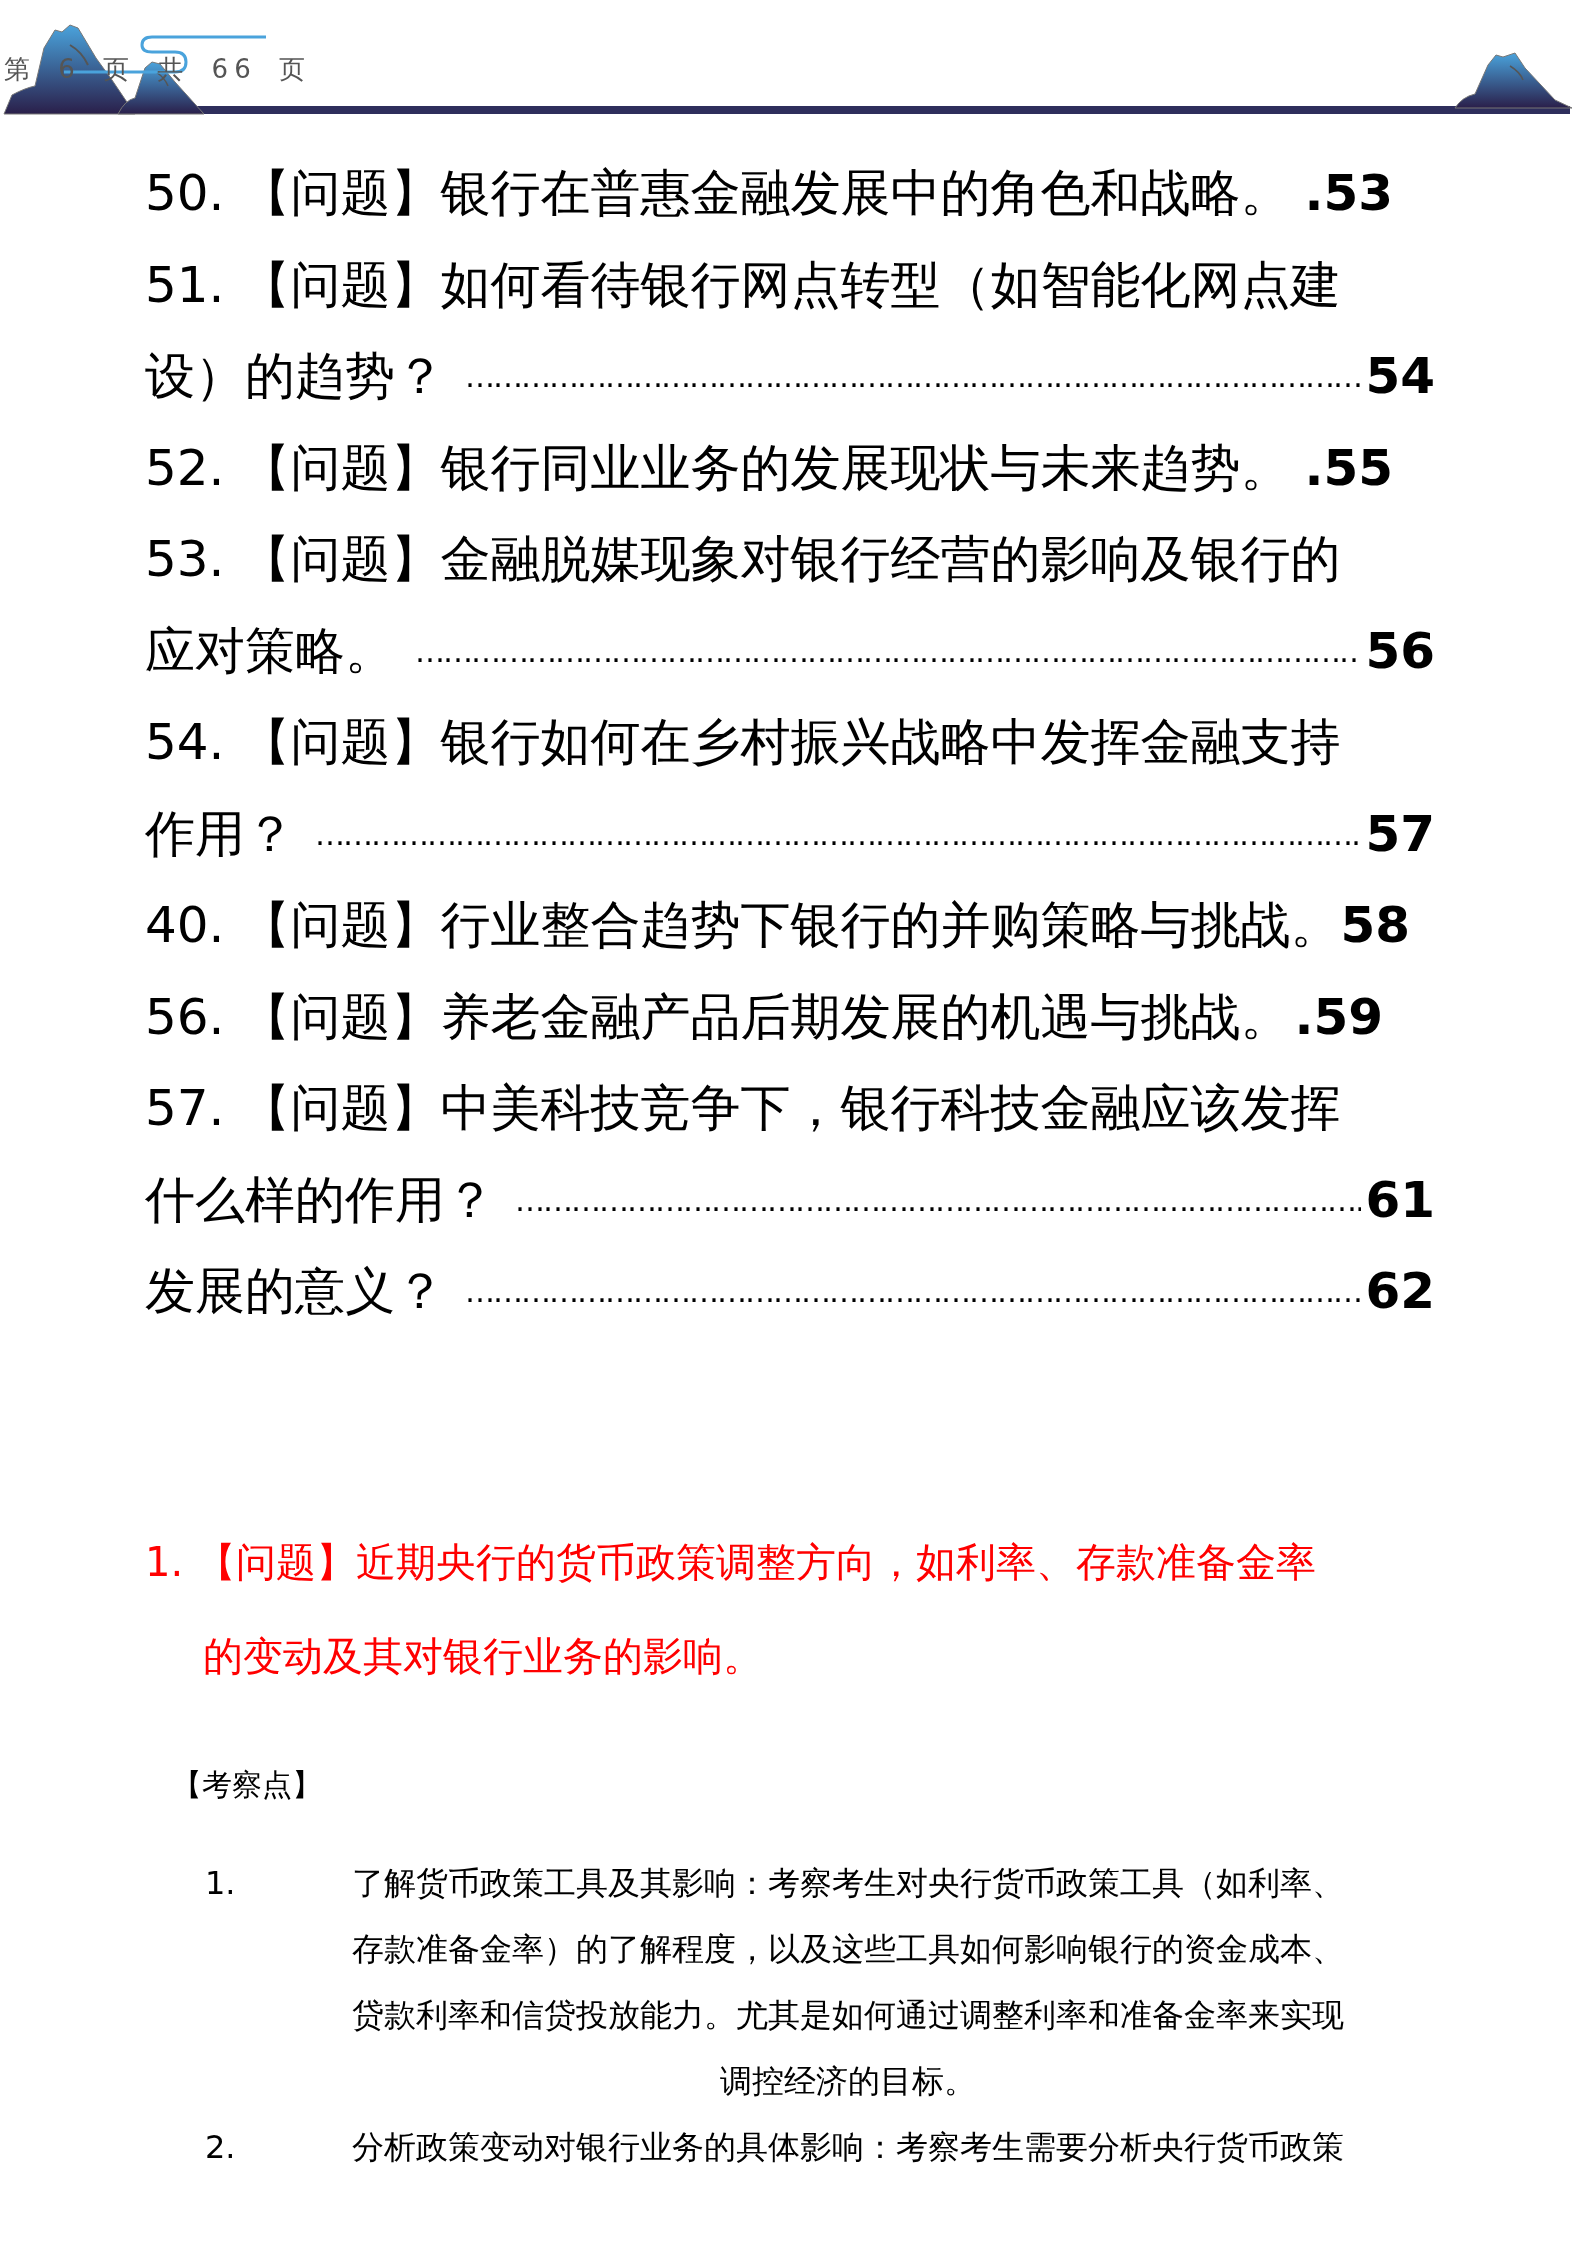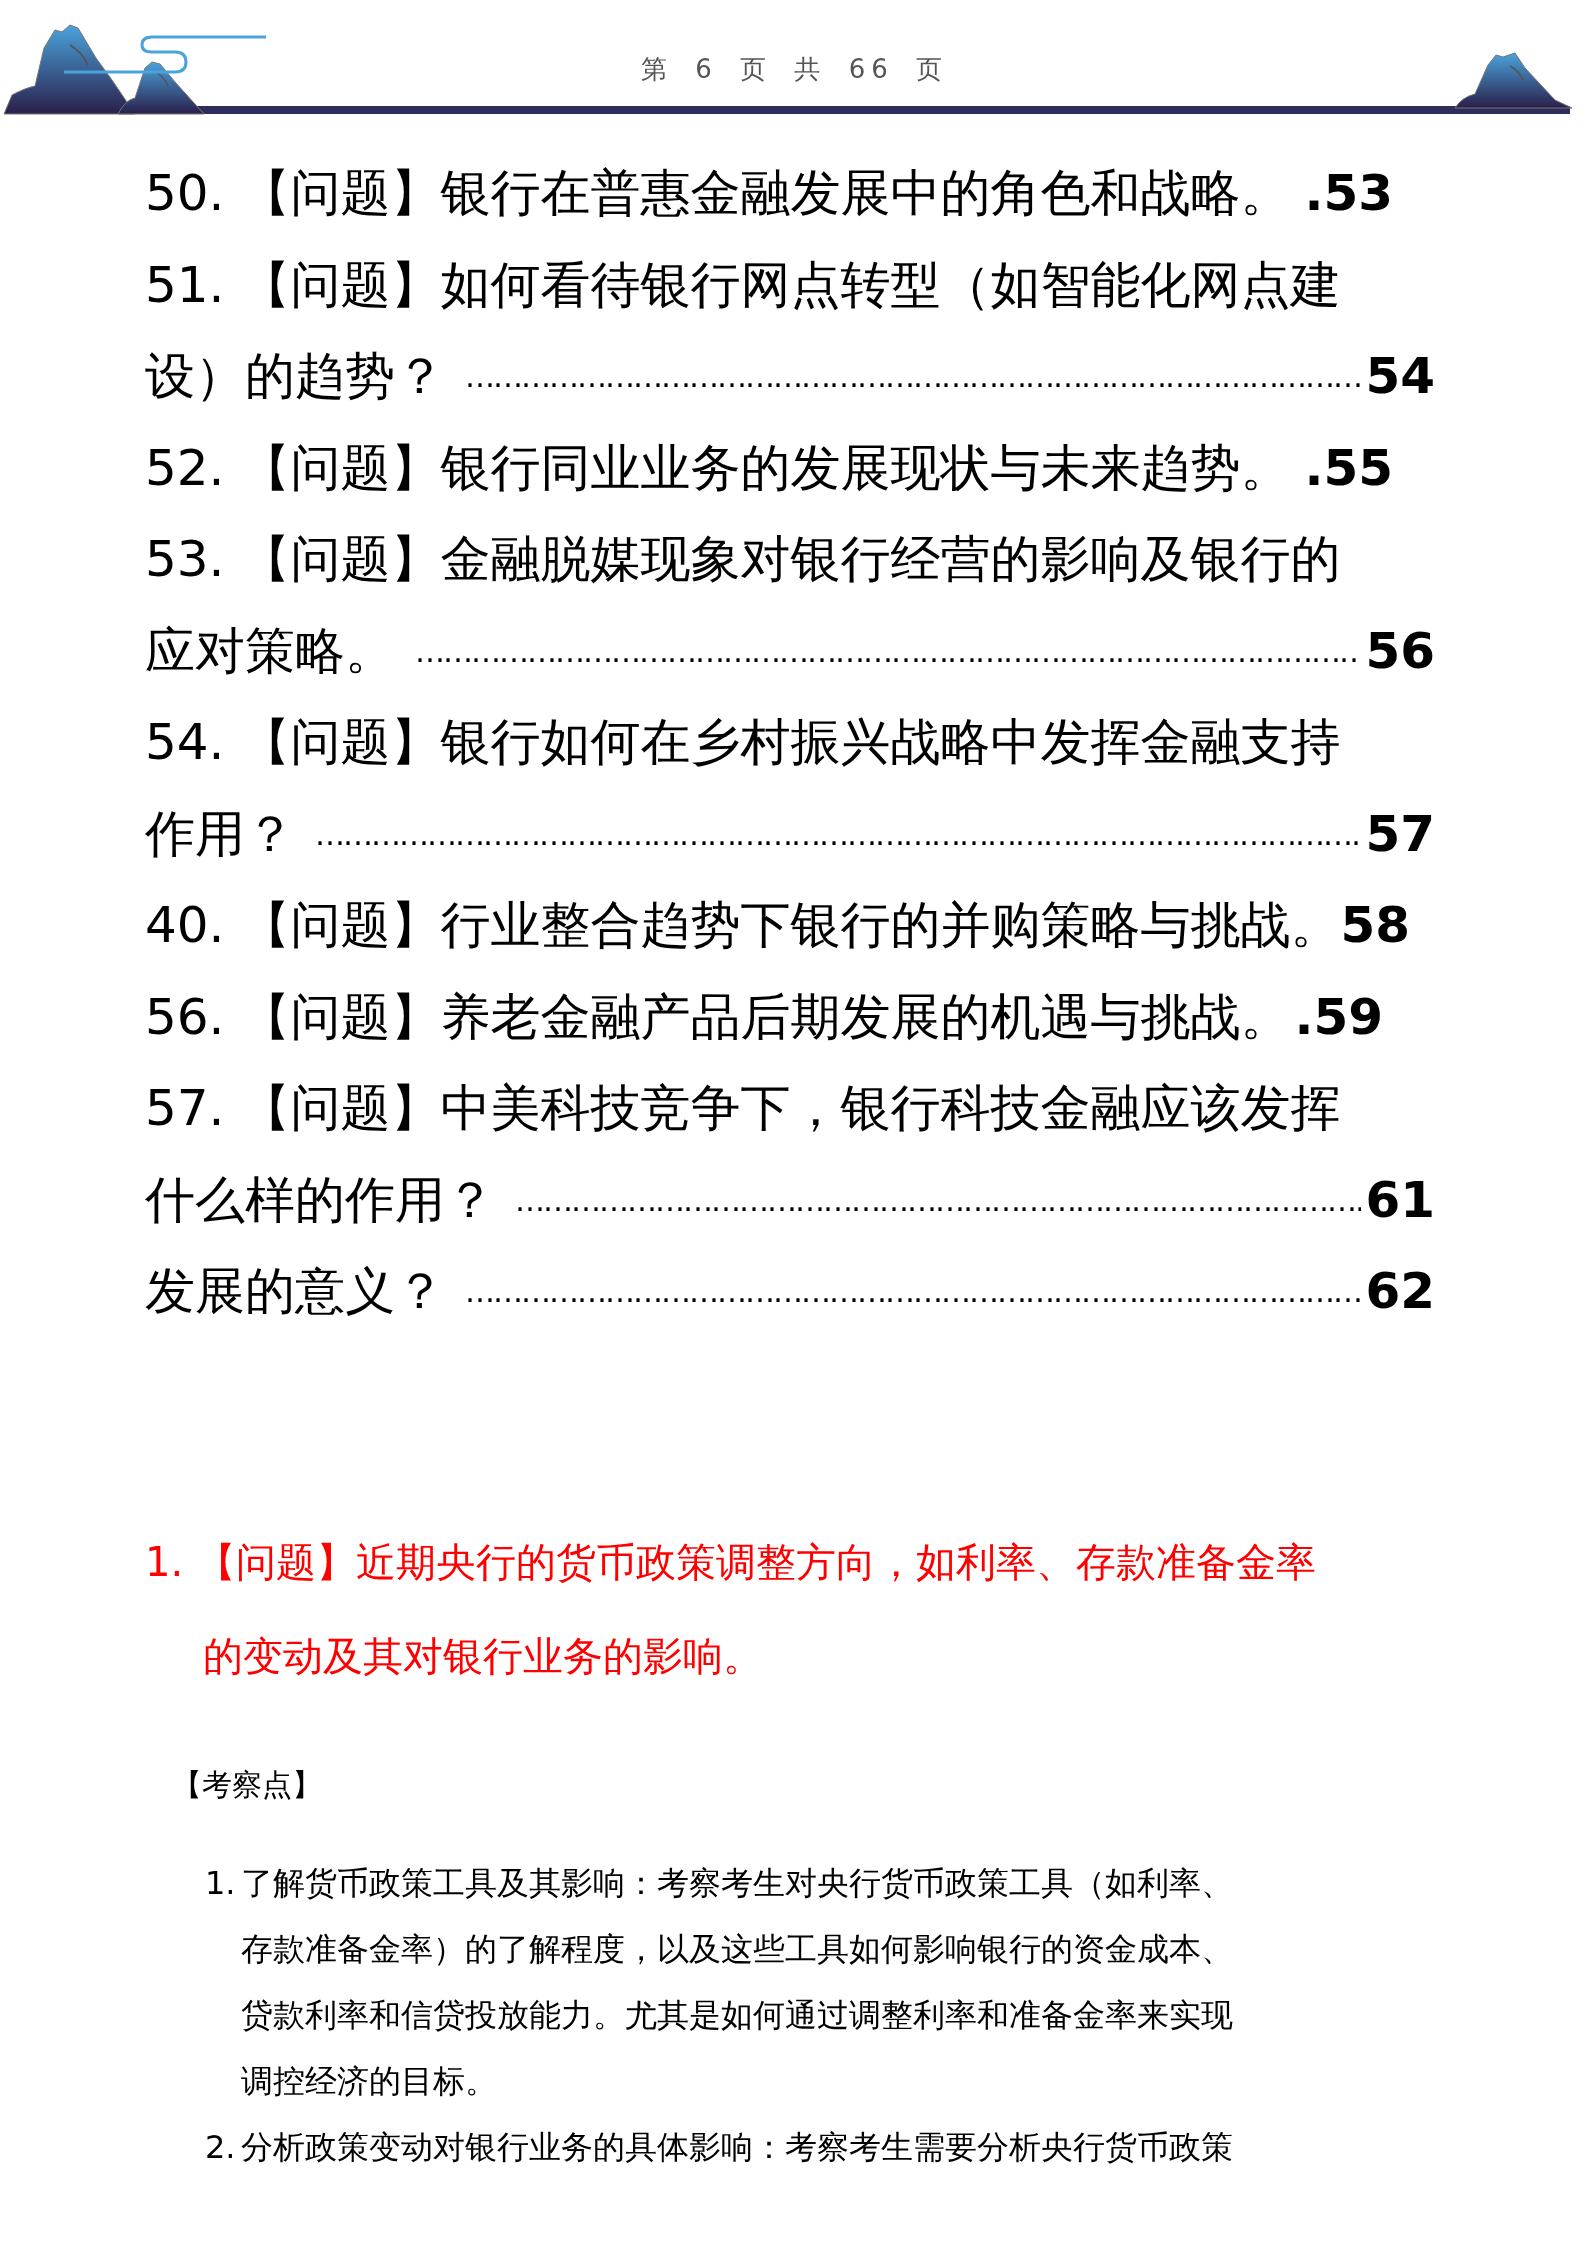--- a/index.html
+++ b/index.html
@@ -1,21 +1,21 @@
 <!DOCTYPE html>
 <html><head>
   <meta charset="utf-8">
   <style>
     html, body { margin: 0; padding: 0; background: #ffffff; }
     body { width: 1589px; height: 2248px; position: relative; overflow: hidden;
            font-family: "DejaVu Sans", "Liberation Sans", sans-serif; color: #000; }
 
     .header { position: absolute; left: 0; top: 0; width: 1589px; height: 120px; }
     .header svg { position: absolute; left: 0; top: 0; }
-    .page-indicator { position: absolute; left: 0; width: 1589px; top: 52px; text-align: center;
+    .page-indicator { position: absolute; left: 0; width: 1589px; top: 52px; 
                       font-size: 26px; color: #555; letter-spacing: 6px; }
     .page-indicator span { margin: 0 4px; }
 
     .toc { position: absolute; left: 145px; top: 148px; width: 1300px; }
     .toc-line { height: 91.5px; line-height: 91.5px; font-size: 50px; white-space: nowrap;
                 display: flex; align-items: flex-end; width: 1290px; }
     .toc-line .txt { flex: 0 0 auto; }
     .toc-line .leader { flex: 1 1 auto; overflow: hidden; margin: 0 4px 0 20px; font-size: 50px;
                         letter-spacing: 2px; color: #000; }
     .toc-line .leader::before {
@@ -25,21 +25,21 @@
     .toc-line .pg { flex: 0 0 auto; font-weight: bold; }
 
     .section-title { position: absolute; left: 145px; top: 1515px; width: 1300px;
                      color: #ff0000; font-weight: normal; font-size: 40px; line-height: 94px; }
     .section-title .l2 { padding-left: 58px; display: block; }
 
     .kcd-label { position: absolute; left: 172px; top: 1765px; font-size: 30px; }
     .kcd-list { position: absolute; left: 205px; top: 1850px; width: 1250px; font-size: 32px; line-height: 66px; }
     .kcd-item { display: flex; }
     .kcd-item .num { width: 36px; flex: 0 0 36px; }
-    .kcd-item .body { flex: 1; }
+    .kcd-item .body { flex: 1; text-align: center; }
   </style>
 </head>
 <body>
 
 <div class="header">
   <svg width="1589" height="120" viewBox="0 0 1589 120">
     <defs>
       <linearGradient id="mg" x1="0" y1="0" x2="0" y2="1">
         <stop offset="0" stop-color="#4aa3dc"></stop>
         <stop offset="1" stop-color="#2a1f4a"></stop>

